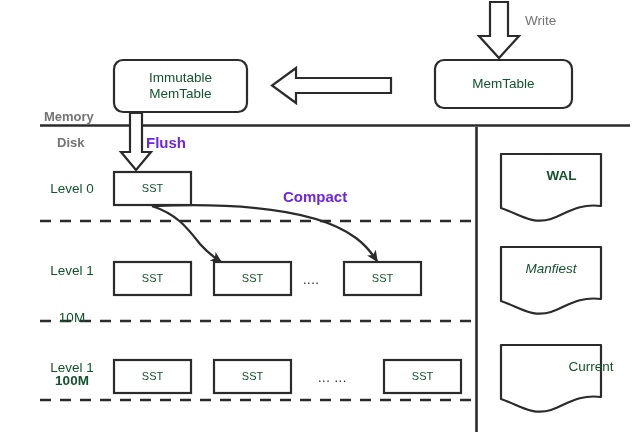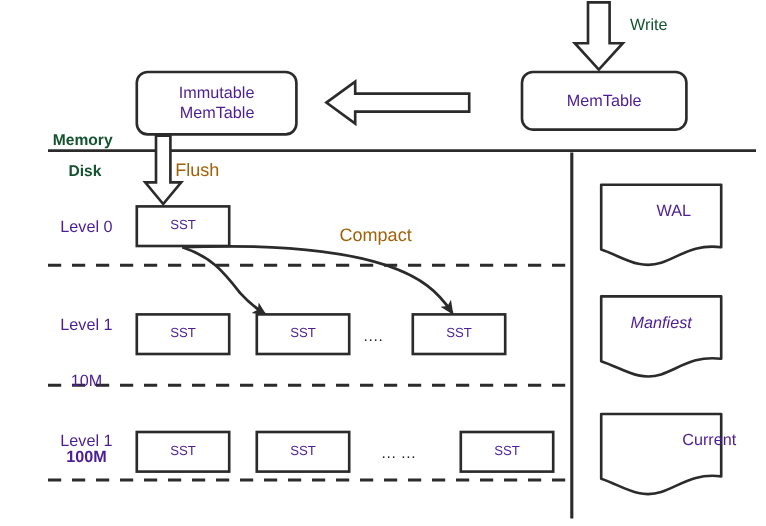--- a/index.html
+++ b/index.html
@@ -17,45 +17,45 @@
   }
   #vector-layer {
     position: absolute;
     left: 0;
     top: 0;
     width: 638px;
     height: 438px;
   }
   .lbl {
     position: absolute;
-    color: #14532d;
+    color: #737373;
     font-size: 13.5px;
     line-height: 1.18;
     white-space: pre;
     text-align: center;
   }
   .lbl.red {
-    color: #a16207;
-    font-weight: normal;
+    color: #6d28d9;
+    font-weight: bold;
     font-size: 15px;
   }
   .lbl.side {
     text-align: left;
     font-size: 13px;
     font-weight: bold;
   }
   .box-text {
     position: absolute;
     display: flex;
     align-items: center;
     justify-content: center;
-    color: #4c1d95;
+    color: #14532d;
     font-size: 13.5px;
     line-height: 1.2;
-    text-align: right;
+    text-align: center;
     white-space: pre-line;
   }
   .sst-text {
     font-size: 11px;
   }
   .ellipsis {
     position: absolute;
     color: #231f20;
     font-size: 13px;
     letter-spacing: 0.5px;
@@ -136,17 +136,17 @@
   <div class="box-text sst-text" style="left:114px; top:262px; width:77px; height:33px;">SST</div>
   <div class="box-text sst-text" style="left:214px; top:262px; width:77px; height:33px;">SST</div>
   <div class="box-text sst-text" style="left:344px; top:262px; width:77px; height:33px;">SST</div>
   <div class="ellipsis" style="left:303px; top:272px;">....</div>
 
   <div class="box-text sst-text" style="left:114px; top:360px; width:77px; height:33px;">SST</div>
   <div class="box-text sst-text" style="left:214px; top:360px; width:77px; height:33px;">SST</div>
   <div class="box-text sst-text" style="left:384px; top:360px; width:77px; height:33px;">SST</div>
   <div class="ellipsis" style="left:318px; top:370px;">... ...</div>
 
-  <div class="box-text" style="left:501px; top:158px; width:121px; height:36px;">WAL</div>
+  <div class="box-text" style="left:501px; top:158px; width:121px; height:36px;font-weight:bold;">WAL</div>
   <div class="box-text" style="left:501px; top:251px; width:100px; height:36px;font-style:italic;">Manfiest</div>
   <div class="box-text" style="left:501px; top:349px; width:100px; height:36px;margin-left:40px;">Current</div>
 
 </div>
 
 </body></html>

